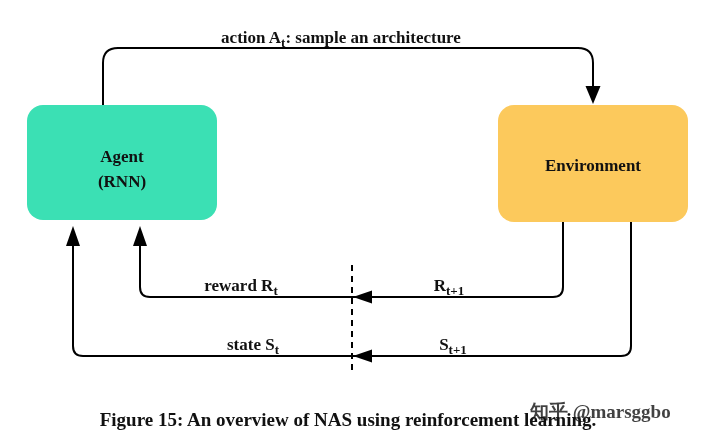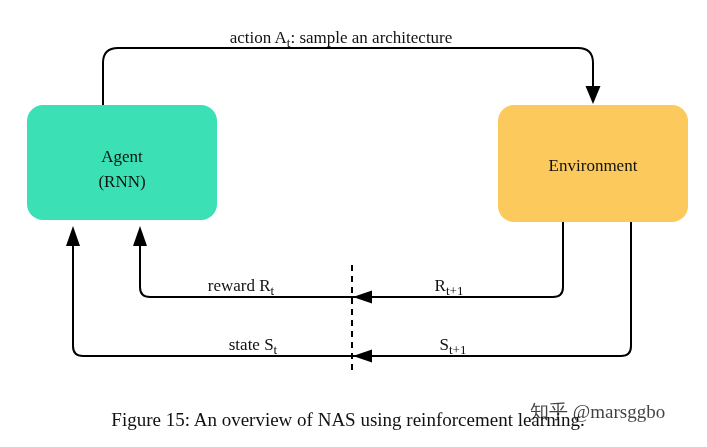--- a/index.html
+++ b/index.html
@@ -7,20 +7,21 @@
     padding: 0;
     background: #ffffff;
   }
   .stage {
     position: relative;
     width: 707px;
     height: 447px;
     background: #ffffff;
     overflow: hidden;
     font-family: "Liberation Serif", serif;
+    font-weight: bold;
   }
   svg text {
     font-family: "Liberation Serif", serif;
     fill: #111111;
   }
   .box-label { font-size: 17px; }
   .arrow-label { font-size: 17px; }
   .sub { font-size: 13px; }
   .caption-text { font-size: 19px; }
   .watermark-text { font-size: 19px; }

